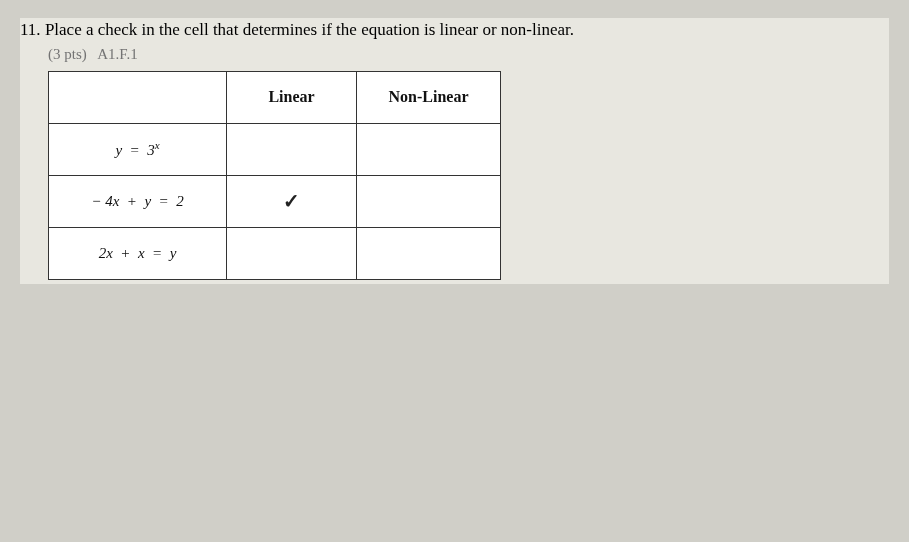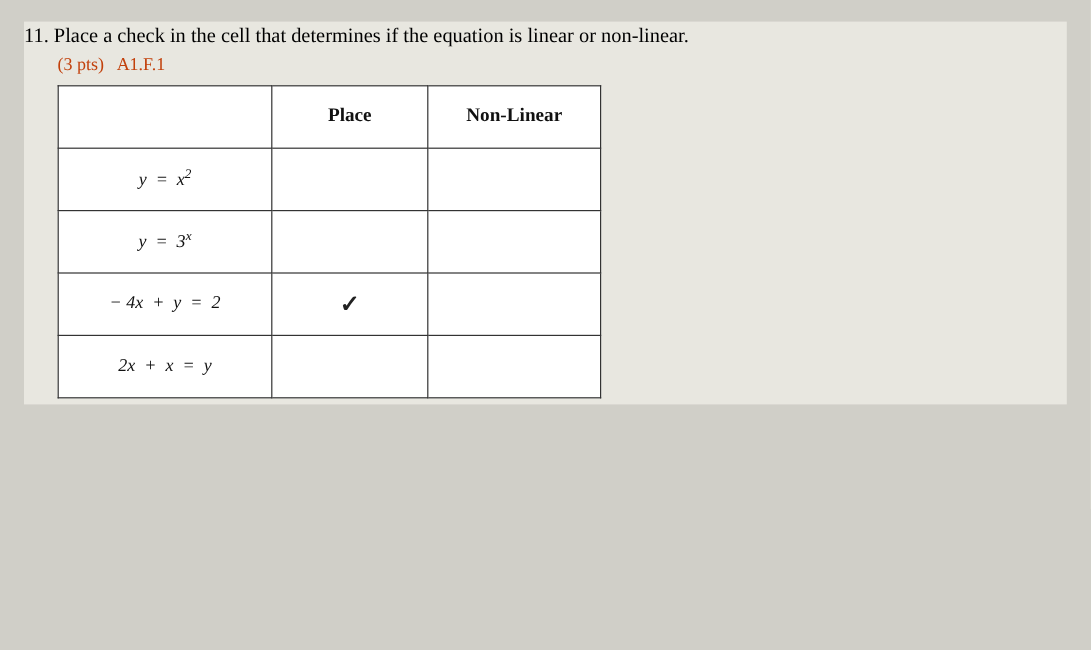--- a/index.html
+++ b/index.html
@@ -24,21 +24,21 @@
     .question-header {
       font-size: 17px;
       font-weight: normal;
       color: #000000;
       margin-bottom: 4px;
       line-height: 1.4;
     }
 
     .sub-header {
       font-size: 15px;
-      color: #c2410c;
+      color: #737373;
       margin-bottom: 8px;
       margin-left: 28px;
     }
 
     .table-wrapper {
       margin-left: 28px;
       display: inline-block;
     }
 
     table {
@@ -106,34 +106,27 @@
     <span>A1.F.1</span>
   </p>
 
   <div class="table-wrapper">
     <table>
 
       <tbody>
           <tr class="header-row">
         <td class="col-equation"></td>
         <td class="col-linear">
-          <span>Place</span>
+          <span>Linear</span>
         </td>
         <td class="col-nonlinear">
           <span>Non-Linear</span>
         </td>
       </tr>
 
-      <tr>
-        <td class="col-equation equation-cell">
-          <i>y &nbsp;= &nbsp;x<sup>2</sup></i>
-        </td>
-        <td class="col-linear"></td>
-        <td class="col-nonlinear"></td>
-      </tr>
 
       <tr>
         <td class="col-equation equation-cell">
           <i>y &nbsp;= &nbsp;3<sup>x</sup></i>
         </td>
         <td class="col-linear"></td>
         <td class="col-nonlinear"></td>
       </tr>
 
       <tr>

